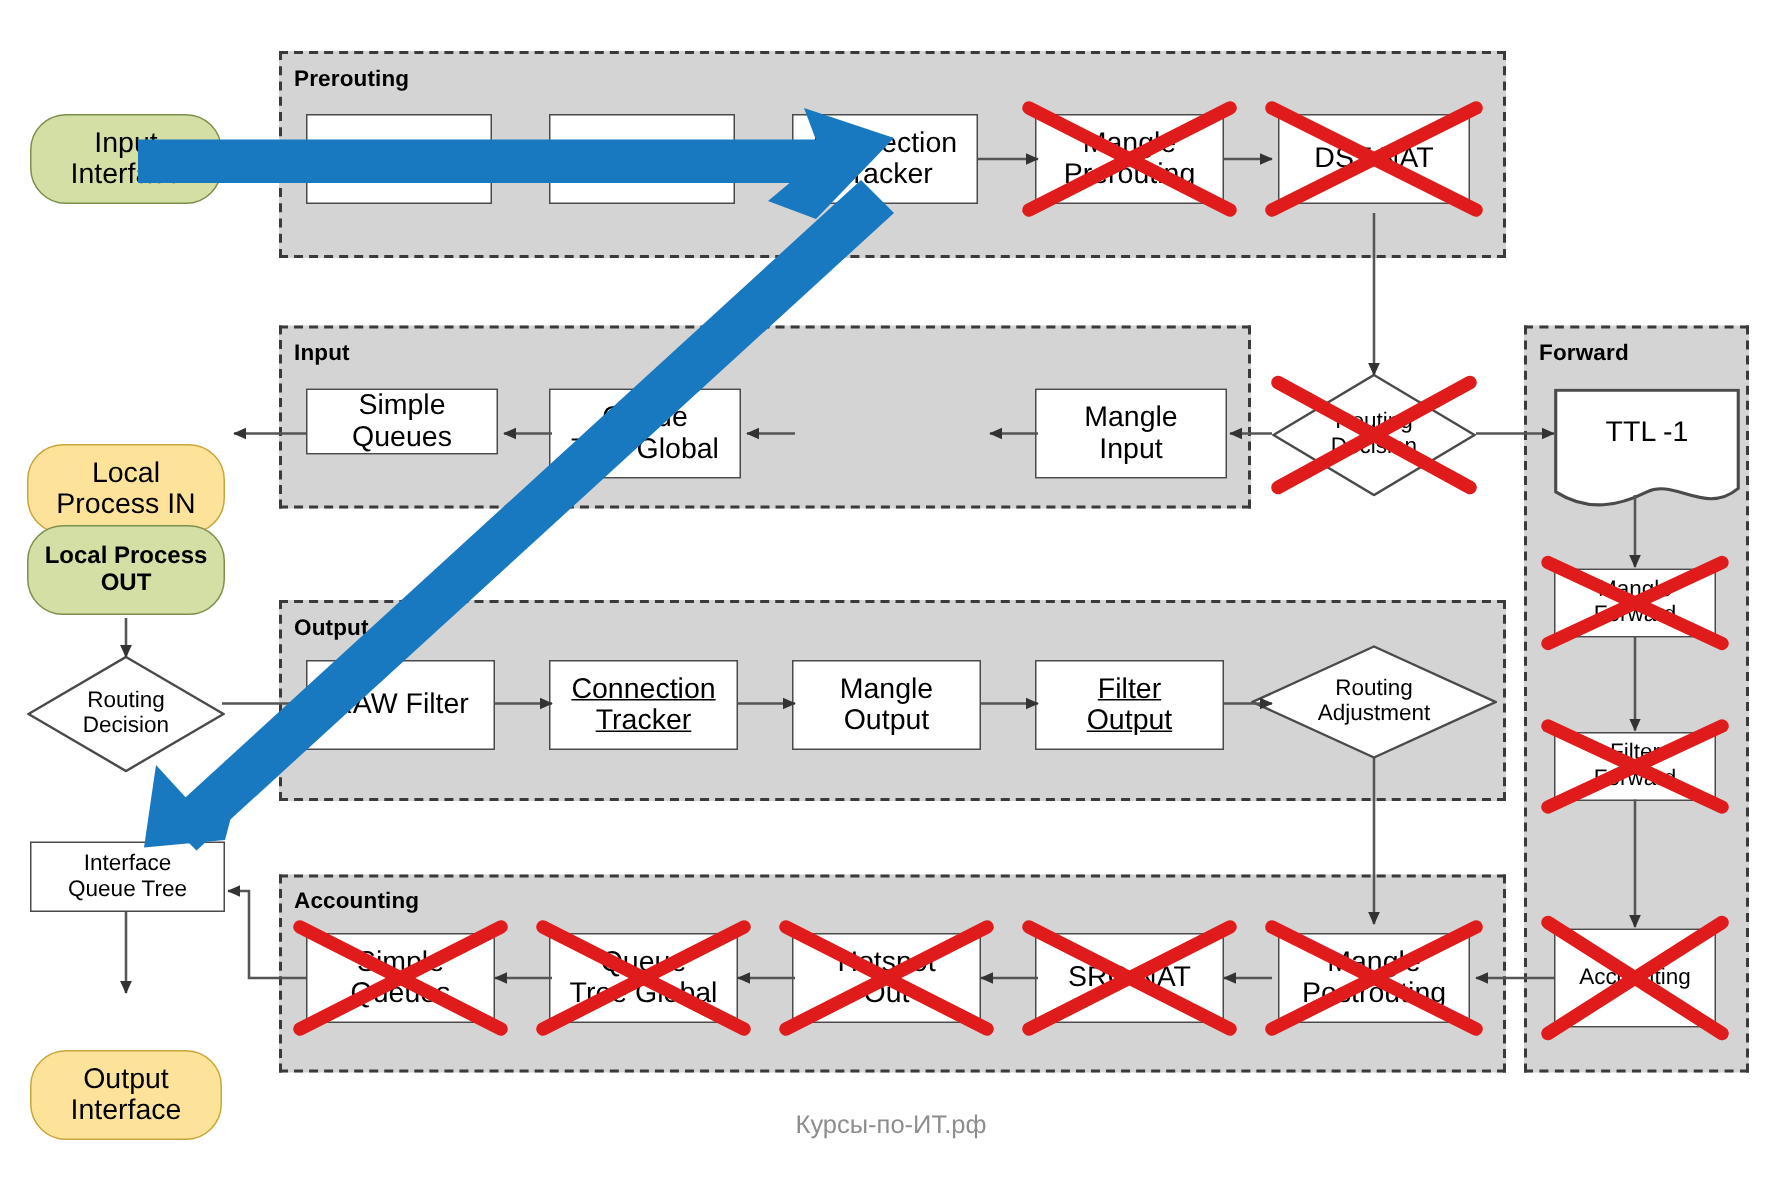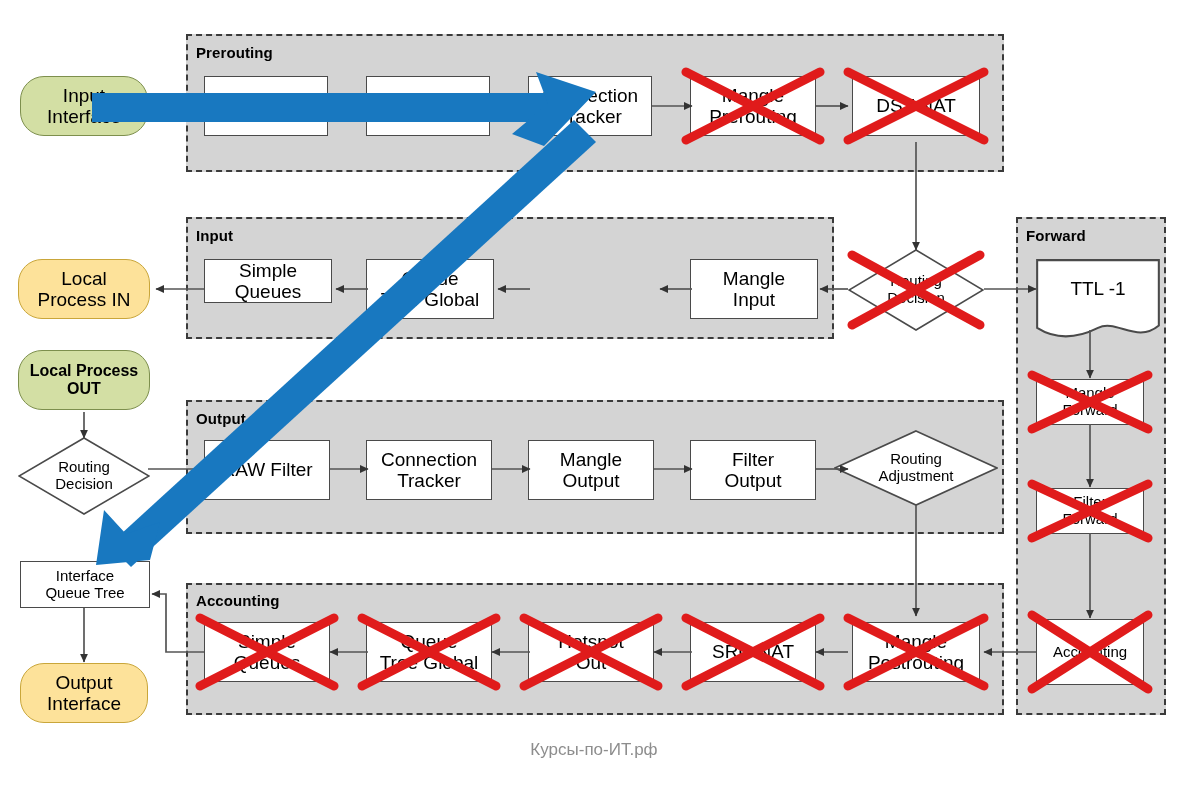--- a/index.html
+++ b/index.html
@@ -48,21 +48,21 @@
     border: 1.6px solid #4a4a4a;
     font-size: 19px;
   }
   .box.small { font-size: 15px; }
   .term {
     border: 1.6px solid #6f7f3f;
     border-radius: 24px;
     font-size: 19px;
   }
   .term.green { background: #d3dfa4; border-color: #7d8f4d; }
-  .term.yellow { background: #fde29a; border-color: #c9a63a; }
+  .term.yellow { background: #fde29a; border-color: #c9a63a; margin-top: 37px; }
   .term.small { font-size: 16px; font-weight: bold; }
   
   .diamond {
     position: absolute;
     display: flex;
     align-items: center;
     justify-content: center;
     text-align: center;
     font-size: 15px;
     line-height: 1.12;
@@ -229,29 +229,29 @@
   </div>
   <div class="node box" style="left:690px; top:259px; width:128px; height:60px;">
     <span style="white-space:pre-line;">Mangle
 Input</span>
   </div>
 
   <div class="node box" style="left:204px; top:440px; width:126px; height:60px;">
     <span style="white-space:pre-line;">RAW Filter</span>
   </div>
   <div class="node box" style="left:366px; top:440px; width:126px; height:60px;">
-    <span style="white-space:pre-line;">Connection
+    <span style="white-space:pre-line;text-decoration:underline;">Connection
 Tracker</span>
   </div>
   <div class="node box" style="left:528px; top:440px; width:126px; height:60px;">
     <span style="white-space:pre-line;">Mangle
 Output</span>
   </div>
   <div class="node box" style="left:690px; top:440px; width:126px; height:60px;">
-    <span style="white-space:pre-line;">Filter
+    <span style="white-space:pre-line;text-decoration:underline;">Filter
 Output</span>
   </div>
 
   <div class="node box" style="left:204px; top:622px; width:126px; height:60px;">
     <span style="white-space:pre-line;">Simple
 Queues</span>
   </div>
   <div class="node box" style="left:366px; top:622px; width:126px; height:60px;">
     <span style="white-space:pre-line;">Queue
 Tree Global</span>

